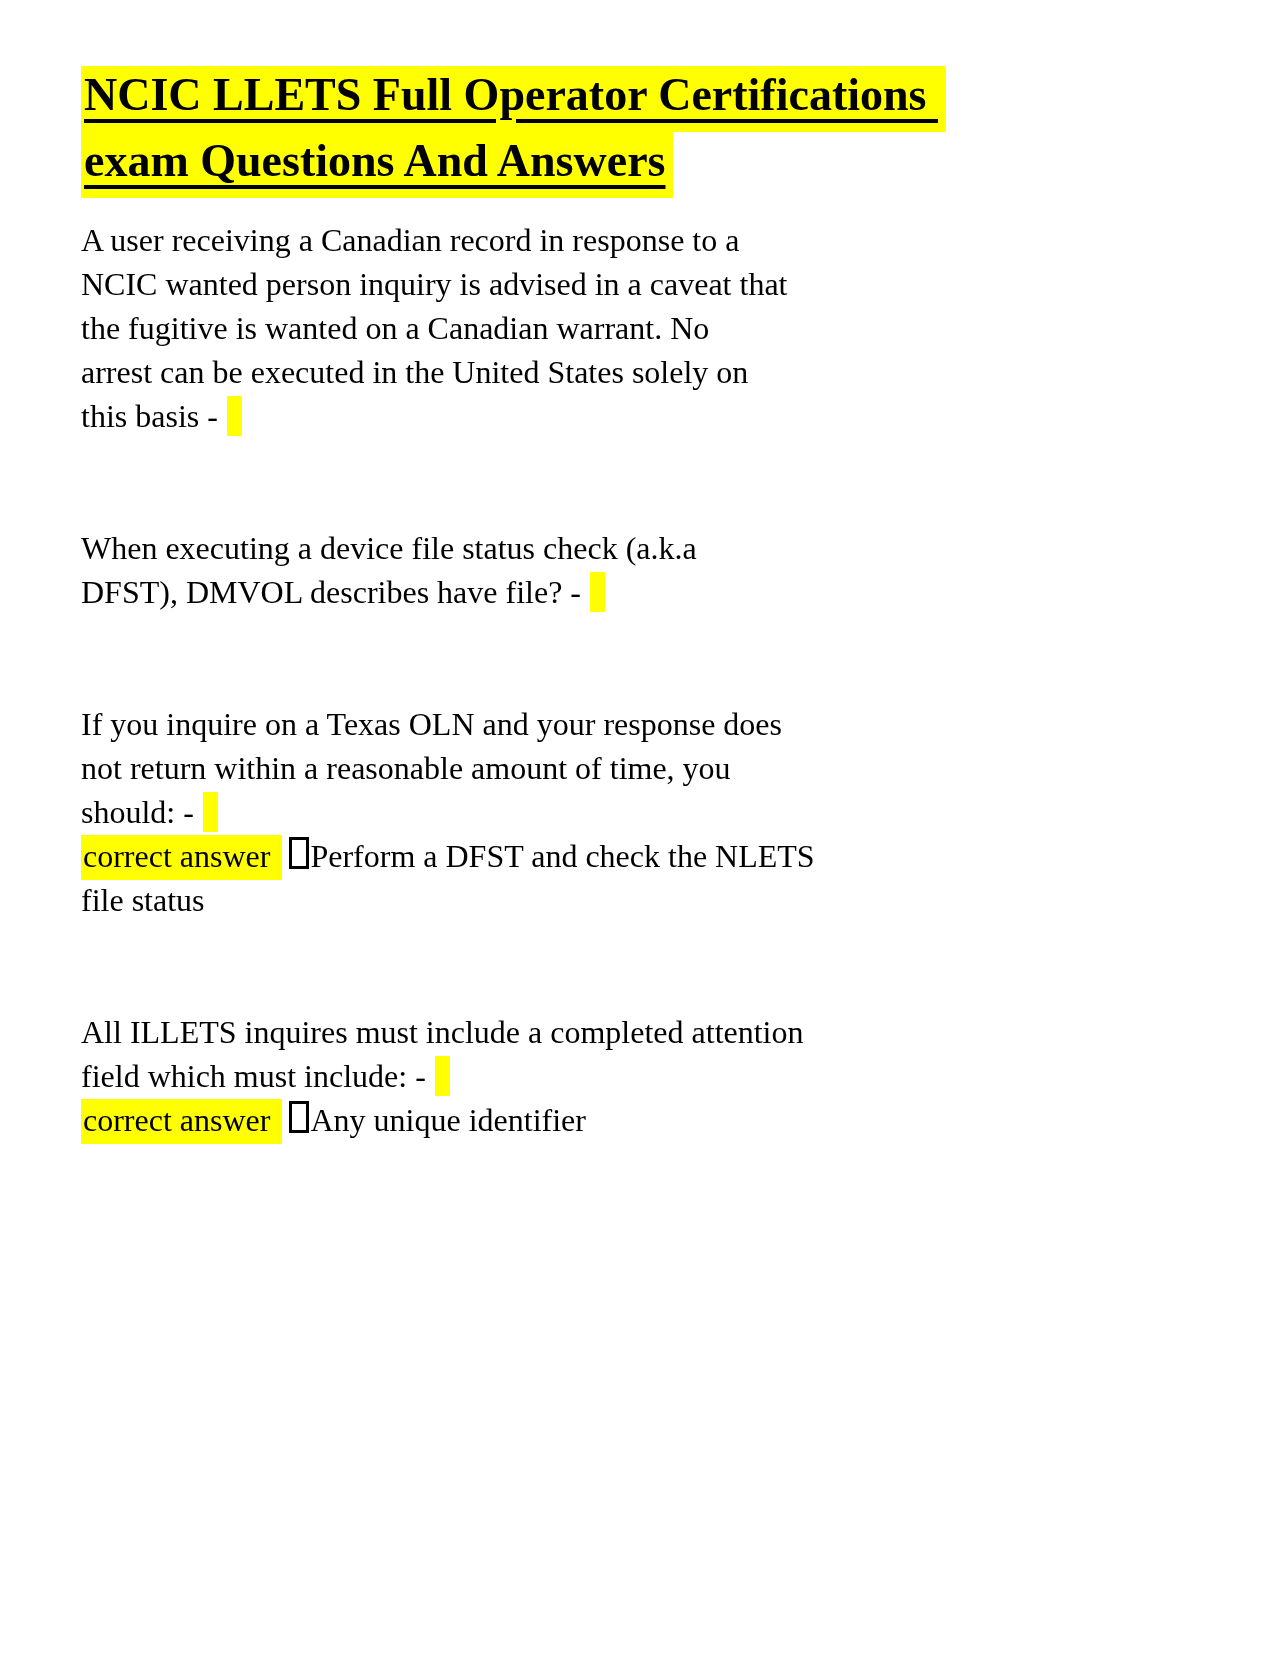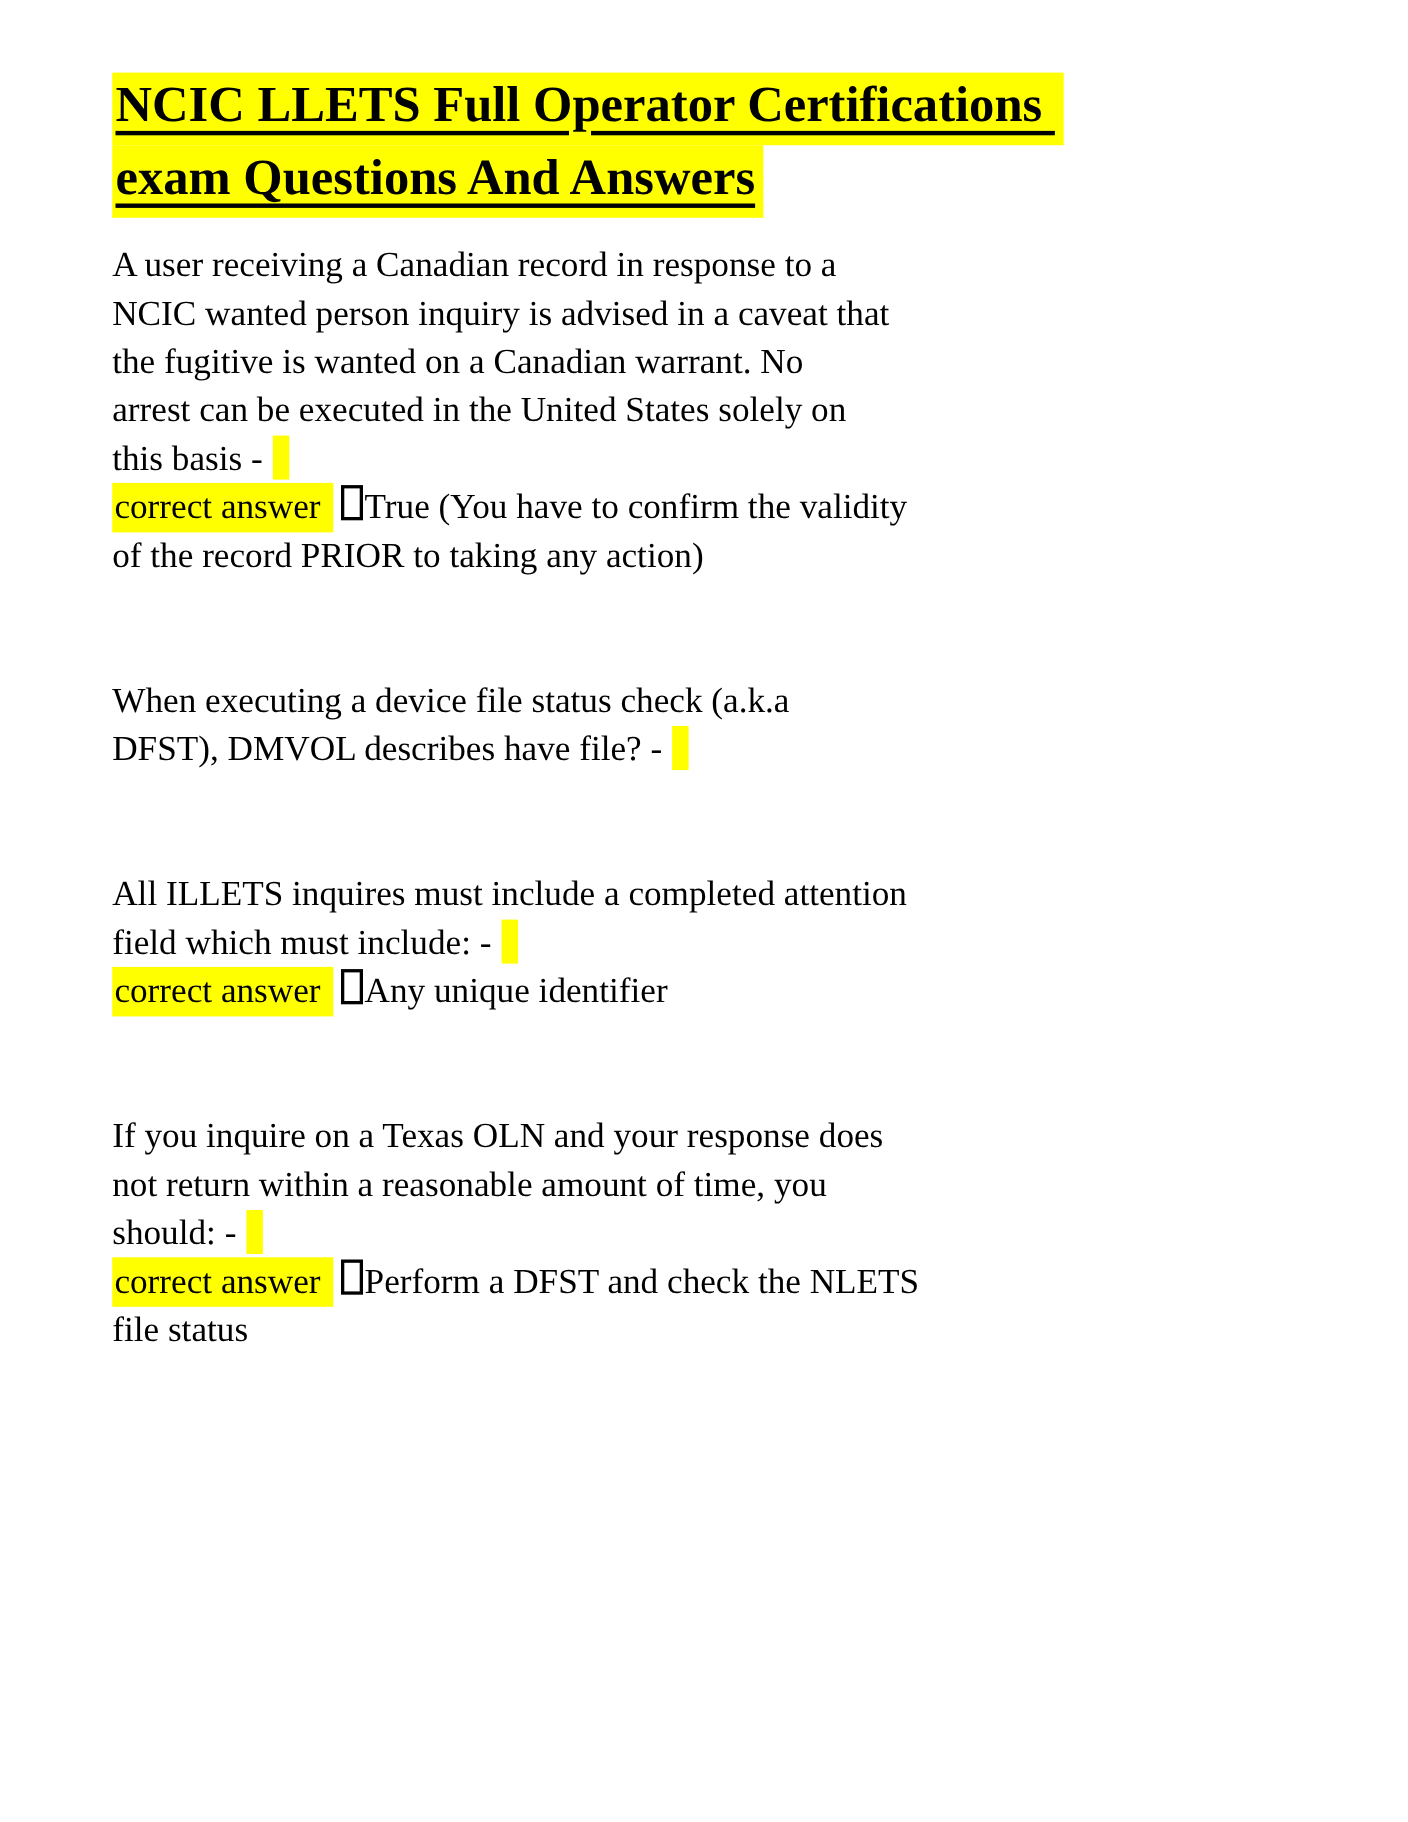--- a/index.html
+++ b/index.html
@@ -8,21 +8,21 @@
     background: #ffffff;
   }
   body {
     width: 1280px;
     height: 1656px;
     overflow: hidden;
     font-family: "DejaVu Sans", sans-serif;
     color: #000000;
   }
   .page {
-    padding: 66px 0 0 102px;
+    padding: 66px 0 0 81px;
     width: 1030px;
   }
   
   h1.doc-title {
     margin: 0 0 20px 0;
     font-family: "Liberation Serif", "DejaVu Serif", serif;
     font-weight: bold;
     font-size: 46px;
     line-height: 1.0;
     color: #000000;
@@ -81,36 +81,34 @@
     <span class="title-line">NCIC LLETS Full Operator Certifications </span>
     <span class="title-line">exam Questions And Answers</span>
   </h1>
 
   <div class="qa-block">
     <p class="q-line"><span class="q-text">A user receiving a Canadian record in response to a
 NCIC wanted person inquiry is advised in a caveat that
 the fugitive is wanted on a Canadian warrant. No
 arrest can be executed in the United States solely on
 this basis -</span><span class="hl-mark"></span></p>
-    <p class="a-line"><span class="hl-label">correct answer</span><span class="tofu"></span><span class="a-text">True (You have to confirm the validity
-of the record PRIOR to taking any action)</span></p>
   </div>
 
   <div class="qa-block">
     <p class="q-line"><span class="q-text">When executing a device file status check (a.k.a
 DFST), DMVOL describes have file? -</span><span class="hl-mark"></span></p>
-  </div>
-
-  <div class="qa-block">
-    <p class="q-line"><span class="q-text">All ILLETS inquires must include a completed attention
-field which must include: -</span><span class="hl-mark"></span></p>
-    <p class="a-line"><span class="hl-label">correct answer</span><span class="tofu"></span><span class="a-text">Any unique identifier</span></p>
   </div>
 
   <div class="qa-block">
     <p class="q-line"><span class="q-text">If you inquire on a Texas OLN and your response does
 not return within a reasonable amount of time, you
 should: -</span><span class="hl-mark"></span></p>
     <p class="a-line"><span class="hl-label">correct answer</span><span class="tofu"></span><span class="a-text">Perform a DFST and check the NLETS
 file status</span></p>
   </div>
 
+  <div class="qa-block">
+    <p class="q-line"><span class="q-text">All ILLETS inquires must include a completed attention
+field which must include: -</span><span class="hl-mark"></span></p>
+    <p class="a-line"><span class="hl-label">correct answer</span><span class="tofu"></span><span class="a-text">Any unique identifier</span></p>
+  </div>
+
 </div>
 
 </body></html>

